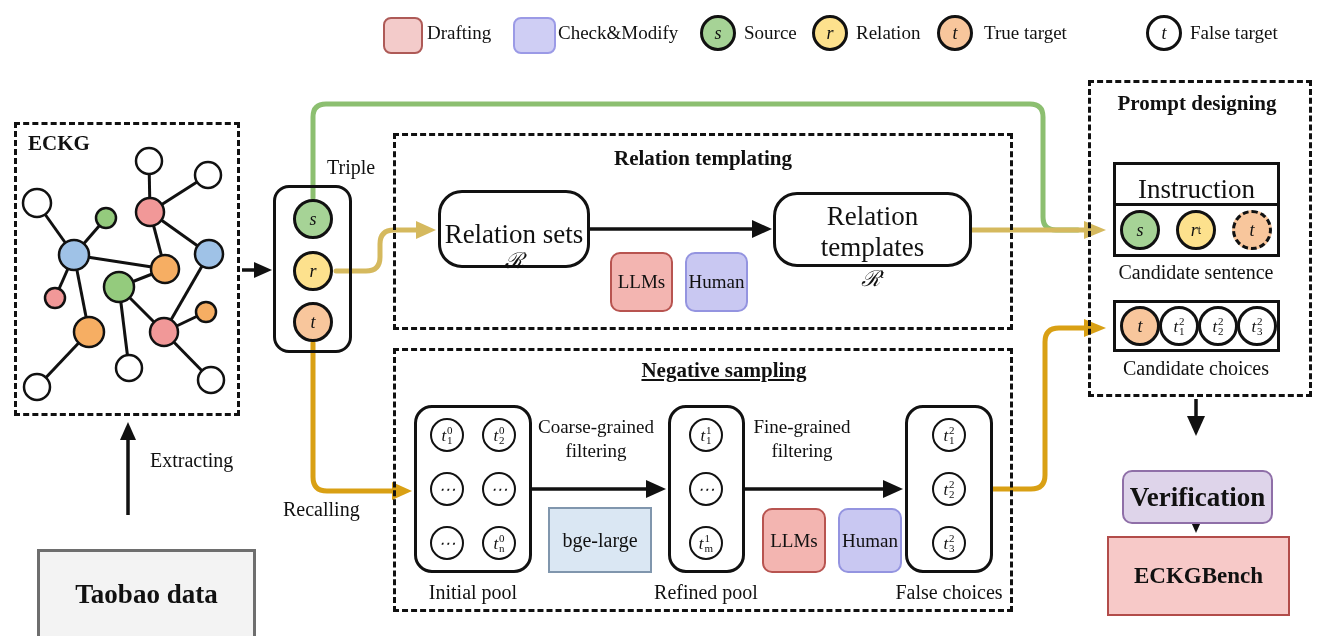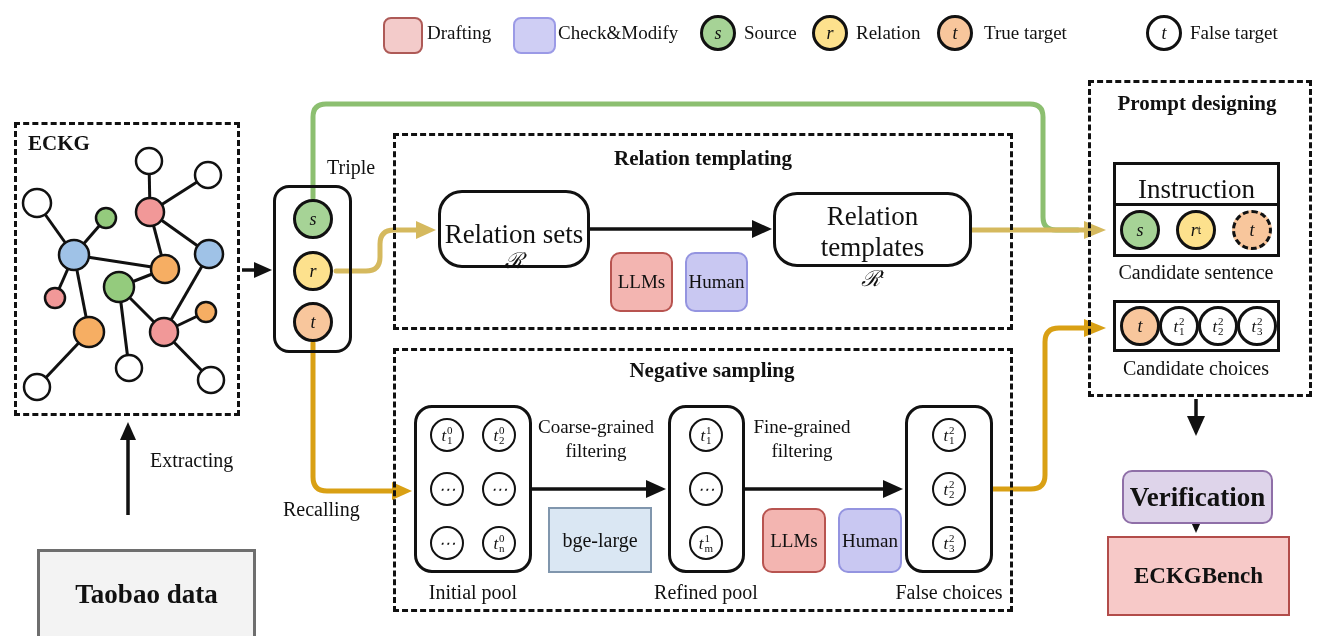--- a/index.html
+++ b/index.html
@@ -165,21 +165,21 @@
     <span class="symR">ℛ</span>
   </div>
   <div class="abs llms center fs19" style="left:610px;top:252px;width:63px;height:60px;box-sizing:border-box;">LLMs</div>
   <div class="abs human center fs19" style="left:685px;top:252px;width:63px;height:60px;box-sizing:border-box;">Human</div>
   <div class="abs roundbox center" style="left:773px;top:192px;width:199px;height:75px;box-sizing:border-box;flex-direction:column;">
     <span class="fs21">Relation templates</span>
     <span class="symR"><span>ℛ</span><sup>t</sup></span>
   </div>
 
   <div class="abs dashedbox" style="left:393px;top:348px;width:620px;height:264px;box-sizing:border-box;"></div>
-  <div class="abs txt title center" style="left:552px;top:358px;width:320px;">Negative sampling</div>
+  <div class="abs txt title center" style="left:564px;top:358px;width:320px;text-decoration:underline;">Negative sampling</div>
 
   <div class="abs poolbox" style="left:414px;top:405px;width:118px;height:168px;box-sizing:border-box;"></div>
   <div class="abs circ c-white tcell" style="left:430px;top:418px;width:34px;height:34px;border-width:2.5px;">
       <span class="tbase">t</span>
       <span class="tscr">
         <span>0</span>
         <span>1</span>
       </span>
     </div>
   <div class="abs circ c-white tcell" style="left:482px;top:418px;width:34px;height:34px;border-width:2.5px;">

